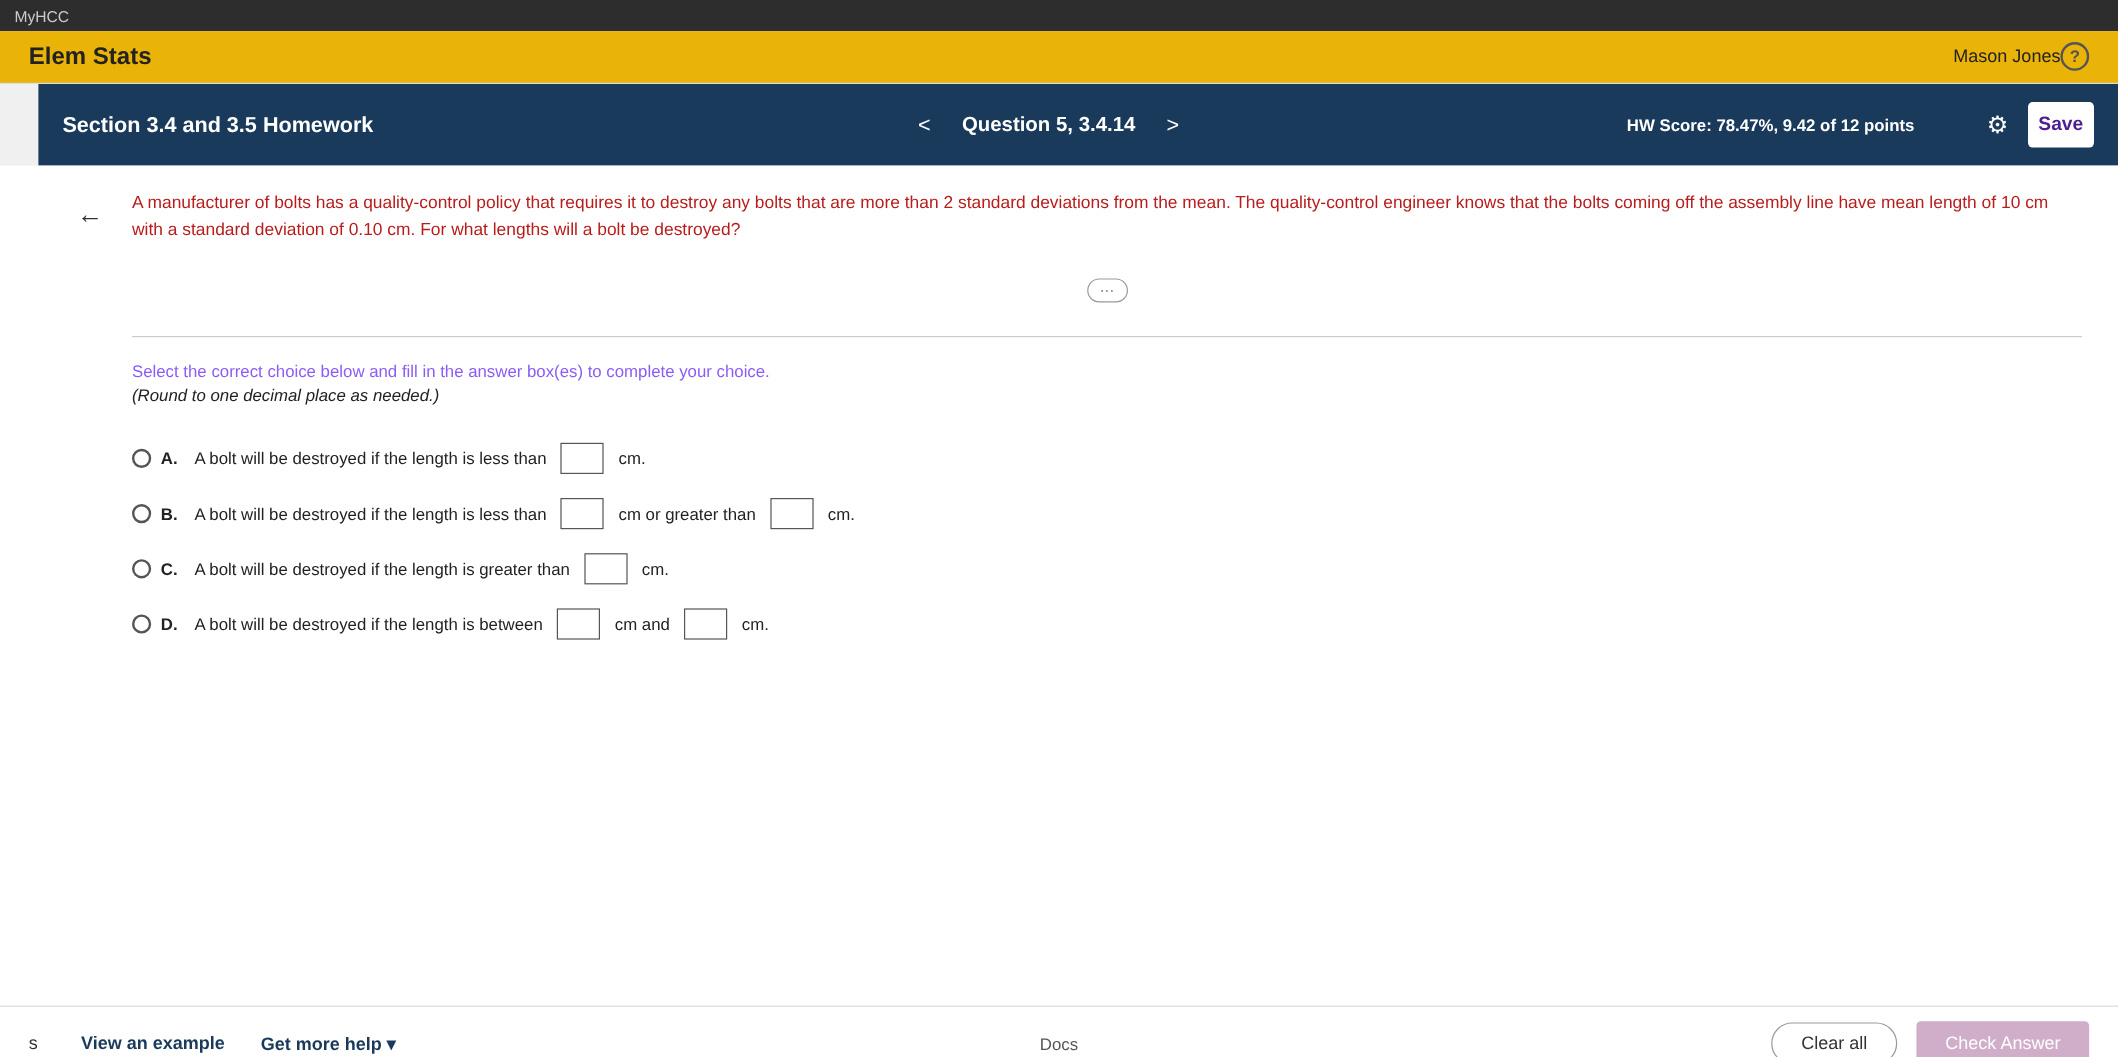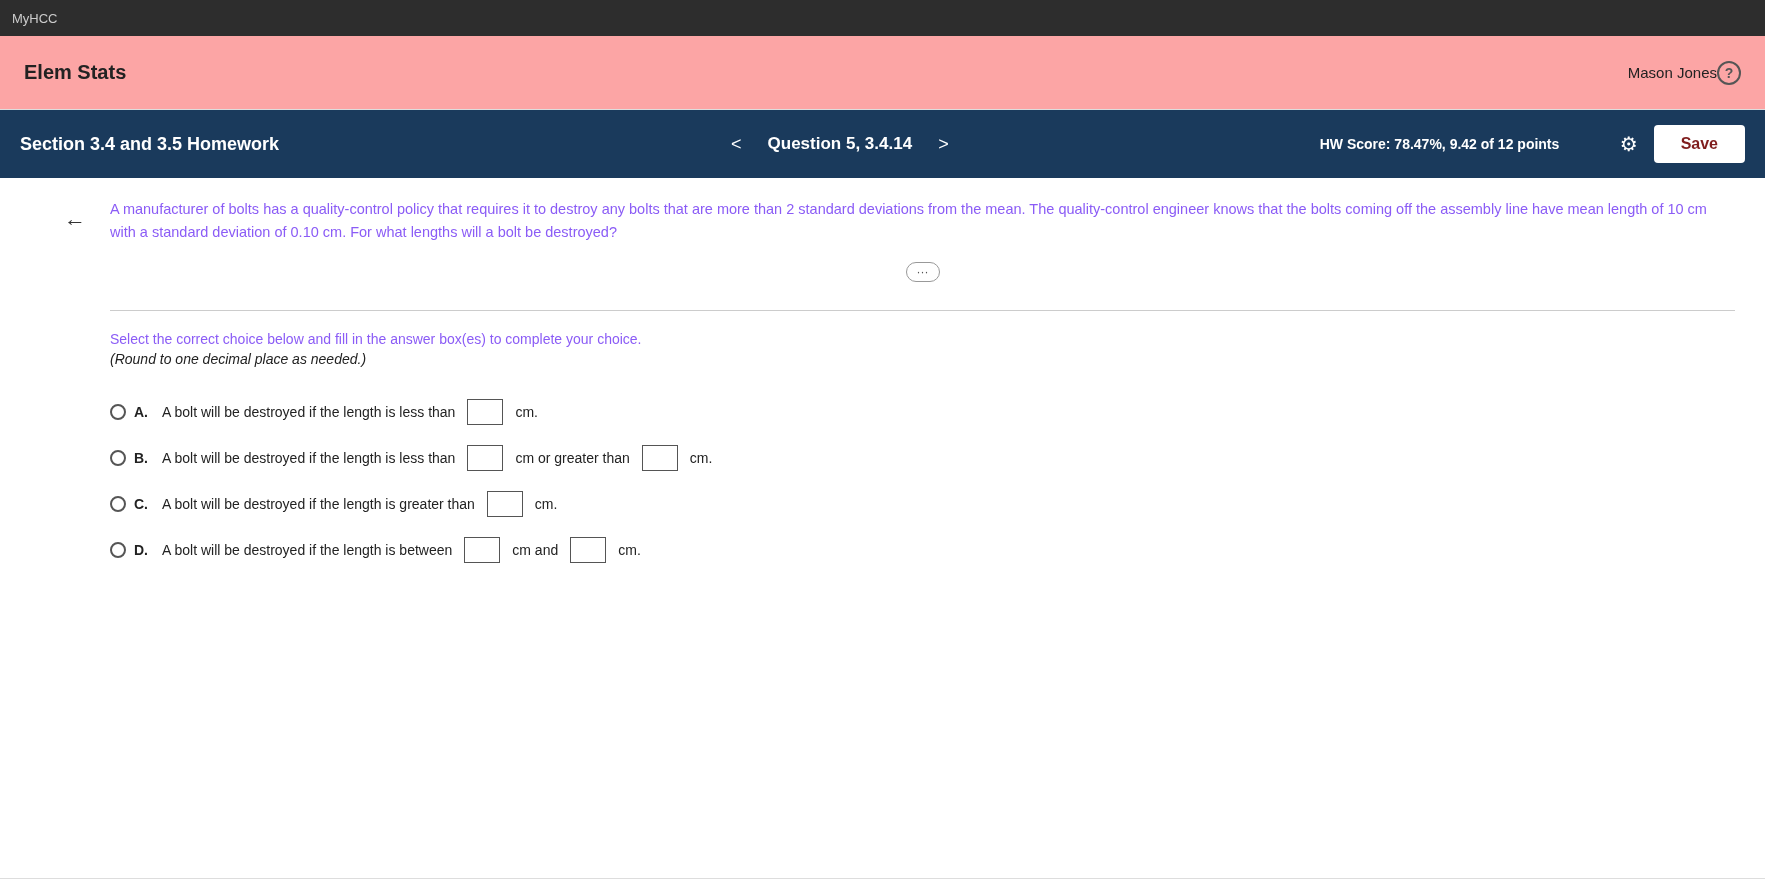--- a/index.html
+++ b/index.html
@@ -10,34 +10,34 @@
       min-height: 881px;
       overflow-x: hidden;
     }
 
     
     .top-bar {
       background: #2d2d2d;
       color: #ccc;
       font-size: 13px;
       padding: 4px 12px;
-      height: 36px;
+      height: 26px;
       display: flex;
       align-items: center;
     }
 
     
     .app-header {
-      background: #fca5a5;
-      display: flex;
-      align-items: center;
+      background: #eab308;
+      display: flex;
+      align-items: flex-end;
       justify-content: space-between;
       padding: 10px 24px;
       border-bottom: 1px solid #ddd;
-      height: 74px;
+      height: 44px;
     }
     .app-header .course-title {
       font-size: 20px;
       font-weight: bold;
       color: #222;
     }
     .app-header .user-area {
       display: flex;
       align-items: center;
       font-size: 15px;
@@ -58,20 +58,21 @@
     }
 
     
     .section-nav {
       background: #1a3a5c;
       color: #fff;
       display: flex;
       align-items: center;
       padding: 0 20px;
       height: 68px;
+      margin-left: 32px;
     }
     .section-nav .section-title {
       font-size: 18px;
       font-weight: bold;
       flex: 0 0 340px;
     }
     .section-nav .question-nav {
       flex: 1;
       display: flex;
       align-items: center;
@@ -111,24 +112,24 @@
       border: 2px solid #fff;
       display: inline-block;
     }
     .section-nav .settings-icon {
       font-size: 20px;
       cursor: pointer;
       margin-right: 16px;
     }
     .save-btn {
       background: #fff;
-      color: #7f1d1d;
+      color: #4c1d95;
       border: none;
       border-radius: 4px;
-      padding: 10px 27px;
+      padding: 10px 9px;
       font-size: 16px;
       font-weight: bold;
       cursor: pointer;
     }
 
     
     .main-content {
       background: #fff;
       margin: 0;
       display: flex;
@@ -150,22 +151,22 @@
     }
 
     .content-area {
       flex: 1;
       padding: 20px 30px 20px 10px;
     }
 
     .question-text {
       font-size: 14.5px;
       line-height: 1.6;
-      color: #8b5cf6;
-      margin-bottom: 10px;
+      color: #b91c1c;
+      margin-bottom: 20px;
     }
 
     .dots-btn {
       display: inline-block;
       border: 1px solid #999;
       border-radius: 12px;
       padding: 2px 10px;
       font-size: 12px;
       color: #555;
       cursor: pointer;

